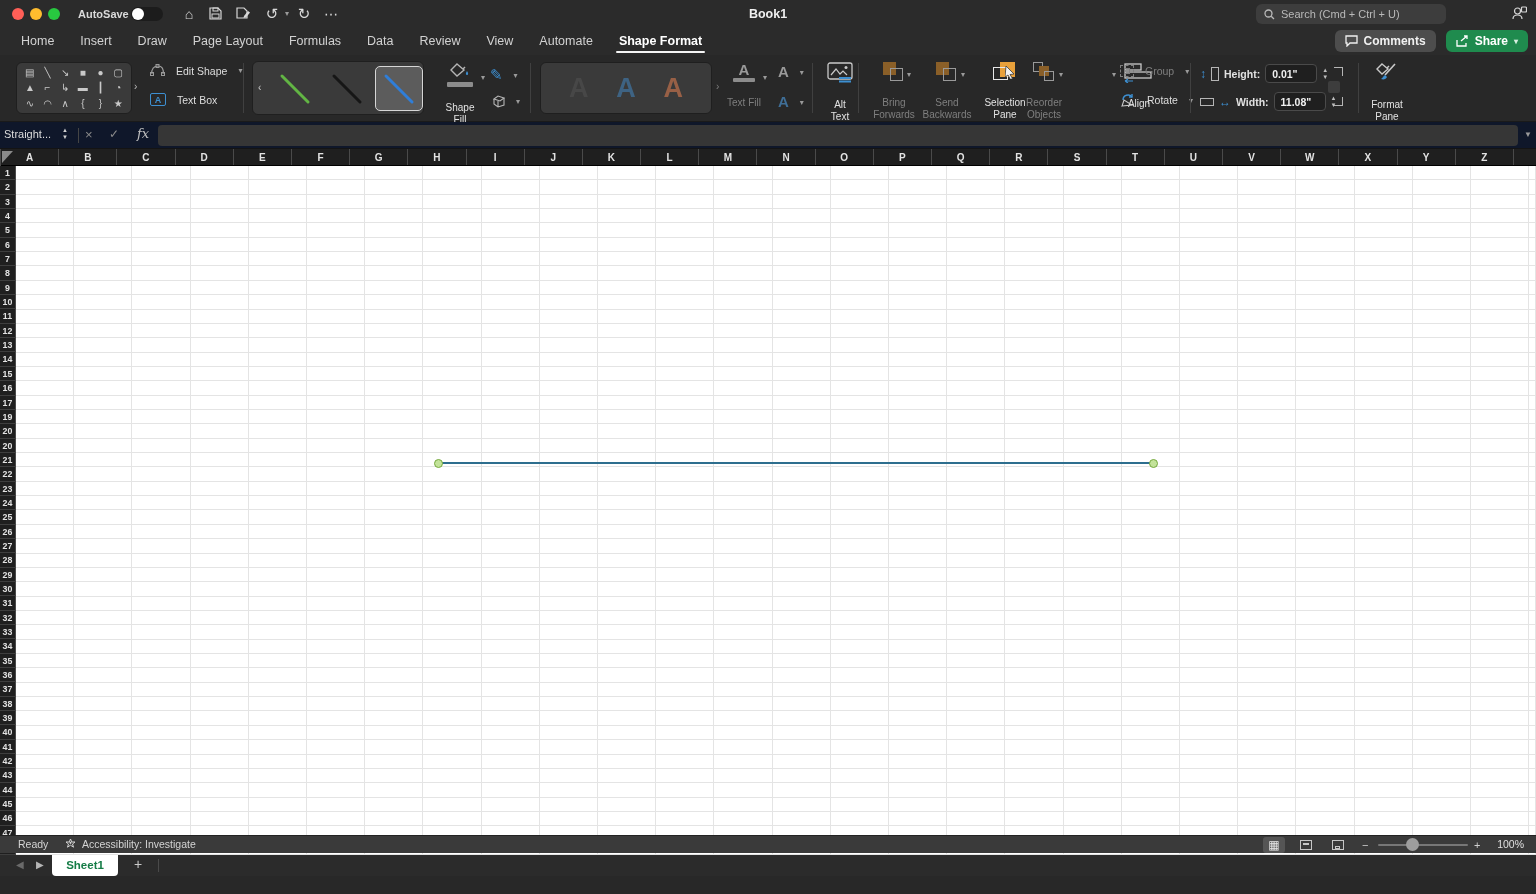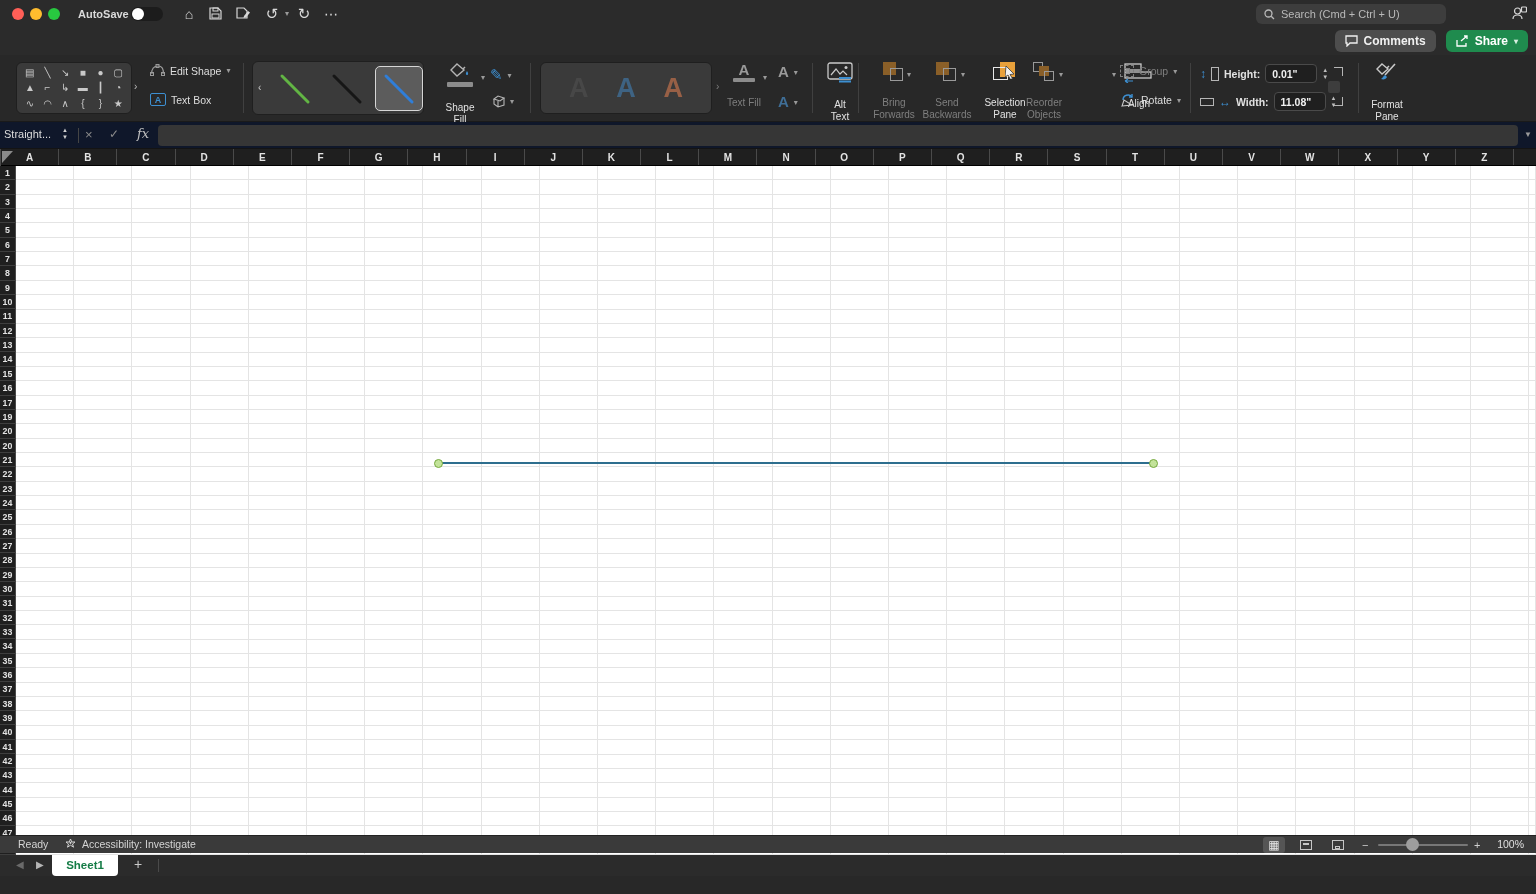--- a/index.html
+++ b/index.html
@@ -35,21 +35,21 @@
   
   .ribbon { position:absolute; left:0; top:55px; width:1536px; height:67px; background:#282828; border-bottom:1px solid #1a1a1a; }
   .rb-divider { position:absolute; top:8px; width:1px; height:50px; background:#404040; }
   .gallery-box { position:absolute; background:#3a3a3a; border:1px solid #1f1f1f; border-radius:6px; }
   #shape-gallery { left:16px; top:7px; width:116px; height:52px; display:grid; grid-template-columns:repeat(6,1fr); align-items:center; justify-items:center; padding:2px 4px; }
   .shape-glyph { font-size:10px; color:#c9c9c9; line-height:15px; }
   .gal-arrow { position:absolute; font-size:10px; color:#bdbdbd; }
   .rb-btn { position:absolute; display:flex; flex-direction:column; align-items:center; text-align:center; }
   .rb-label { font-size:10px; line-height:11.5px; color:#e2e2e2; margin-top:15px; white-space:pre-line; }
   .rb-label.dim, .dim { color:#7f7f7f; }
-  .rb-inline { position:absolute; display:flex; align-items:center; gap:5px; font-size:10.5px; color:#dedede; }
+  .rb-inline { position:absolute; display:flex; align-items:center; gap:11px; font-size:10.5px; color:#dedede; }
   .chev { font-size:8px; color:#9a9a9a; }
   
   #line-gallery { left:252px; top:6px; width:172px; height:54px; }
   .lg-arrow { position:absolute; top:20px; font-size:10px; color:#cfcfcf; }
   .line-swatch { position:absolute; top:4px; width:48px; height:45px; border-radius:5px; display:flex; align-items:center; justify-content:center; }
   .line-swatch.selected { background:#5c5c5c; border:1.5px solid #d6d6d6; }
   
   #wordart-box { left:540px; top:7px; width:172px; height:52px; display:flex; align-items:center; justify-content:space-around; padding:0 14px; }
   .wa-a { font-size:27px; font-weight:bold; opacity:.8; }
   
@@ -146,37 +146,50 @@
     <span class="tb-icon" style="left:234px;width:18px">
       <svg width="14" height="13" viewBox="0 0 14 13" style="margin:3px auto 0">
           <path d="M1 1h7l3 3v7H1z" fill="none" stroke="#d8d8d8" stroke-width="1.2"></path>
           <path d="M8 9l4-5 2 1.5-4 5-2.5.5z" fill="#d8d8d8"></path>
         </svg>
     </span>
     <span class="tb-icon" style="left:264px;width:16px;font-size:15px">↺</span>
     <span class="tb-icon tb-chev" style="left:282px;width:10px">▾</span>
     <span class="tb-icon" style="left:296px;width:16px;font-size:15px">↻</span>
     <span class="tb-icon" style="left:322px;width:18px">⋯</span>
+    <div class="doc-title">Book1</div>
     <div class="search-pill">
       <svg width="11" height="11" viewBox="0 0 11 11">
           <circle cx="4.5" cy="4.5" r="3.5" fill="none" stroke="#b9b9b9" stroke-width="1.3"></circle>
           <line x1="7.2" y1="7.2" x2="10" y2="10" stroke="#b9b9b9" stroke-width="1.3"></line>
         </svg>
       <span>Search (Cmd + Ctrl + U)</span>
     </div>
     <span class="people-icon">
       <svg width="15" height="14" viewBox="0 0 15 14">
           <circle cx="5.5" cy="5" r="3" fill="none" stroke="#d8d8d8" stroke-width="1.2"></circle>
           <path d="M1 13c0-2.5 2-4 4.5-4s4.5 1.5 4.5 4" fill="none" stroke="#d8d8d8" stroke-width="1.2"></path>
           <rect x="9.5" y="1" width="5" height="5" rx="1" fill="none" stroke="#d8d8d8" stroke-width="1.2"></rect>
         </svg>
     </span>
   </div>
 
   <div class="tabrow">
+    <div id="tabs">
+        <div class="rtab">Home</div>
+        <div class="rtab">Insert</div>
+        <div class="rtab">Draw</div>
+        <div class="rtab">Page Layout</div>
+        <div class="rtab">Formulas</div>
+        <div class="rtab">Data</div>
+        <div class="rtab">Review</div>
+        <div class="rtab">View</div>
+        <div class="rtab">Automate</div>
+        <div class="rtab active">Shape Format</div>
+      </div>
     <div class="tabrow-right">
       <div class="pill-btn comments-btn">
         <svg width="13" height="12" viewBox="0 0 13 12">
             <path d="M1 1h11v7H5l-3 3V8H1z" fill="none" stroke="#f0f0f0" stroke-width="1.3"></path>
           </svg>
         <span>Comments</span>
       </div>
       <div class="pill-btn share-btn">
         <svg width="13" height="12" viewBox="0 0 13 12">
             <path d="M1 5v6h9V8" fill="none" stroke="#fff" stroke-width="1.3"></path>

